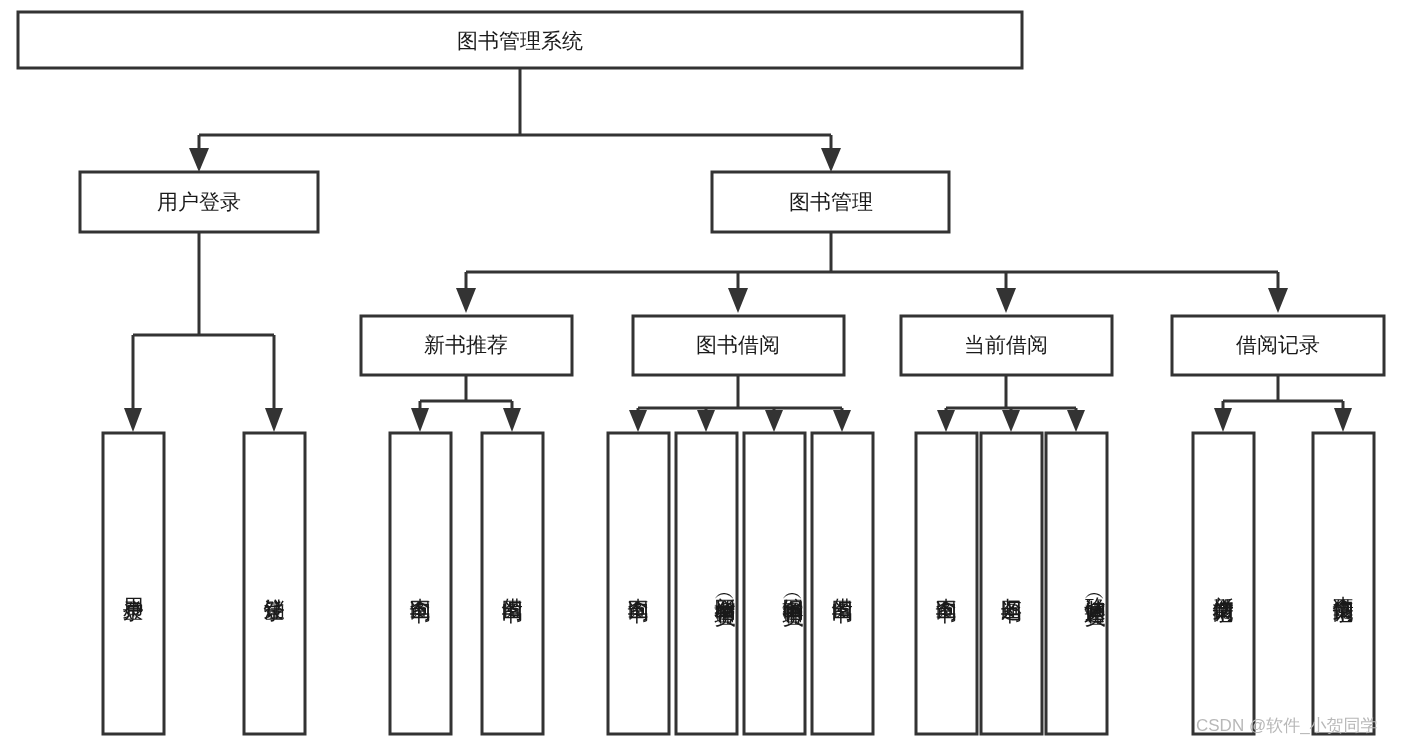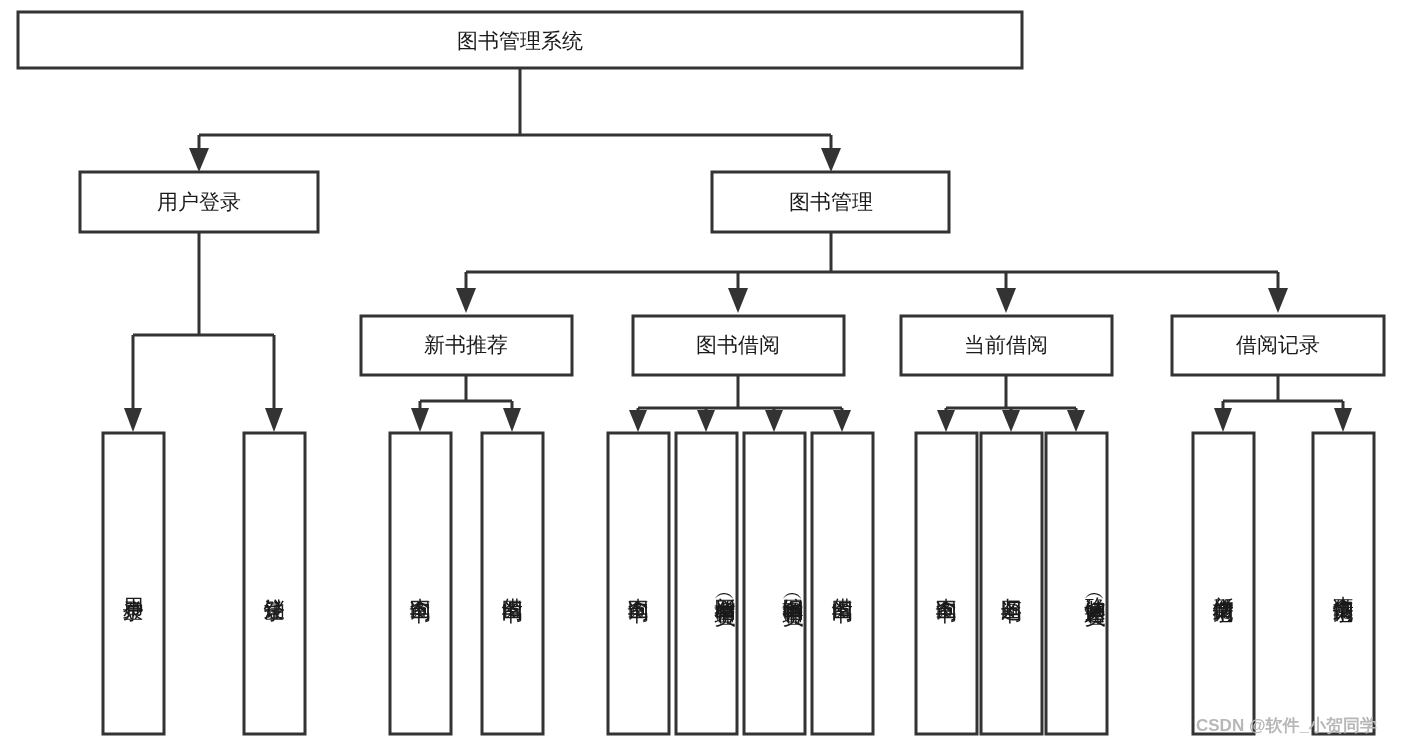--- a/index.html
+++ b/index.html
@@ -216,15 +216,15 @@
   <div class="node-label-v" style="left:744px; top:433px; width:61px; height:301px; align-items:flex-start; padding-top:6px; box-sizing:border-box;">编辑图书（管理员）</div>
   <div class="node-label-v" style="left:812px; top:433px; width:61px; height:301px;">借阅图书</div>
 
   <div class="node-label-v" style="left:916px; top:433px; width:61px; height:301px;">查询图书</div>
   <div class="node-label-v" style="left:981px; top:433px; width:61px; height:301px;">归还图书</div>
   <div class="node-label-v" style="left:1046px; top:433px; width:61px; height:301px; align-items:flex-start; padding-top:6px; box-sizing:border-box;">确认归还（管理员）</div>
 
   <div class="node-label-v" style="left:1193px; top:433px; width:61px; height:301px;">新增借阅记录</div>
   <div class="node-label-v" style="left:1313px; top:433px; width:61px; height:301px;">查询借阅记录</div>
 
-  <div class="watermark" style="left:1196px; top:714px;font-weight:bold;">CSDN @软件_小贺同学</div>
+  <div class="watermark" style="left:1196px; top:714px;">CSDN @软件_小贺同学</div>
 
 </div>
 
 </body></html>

